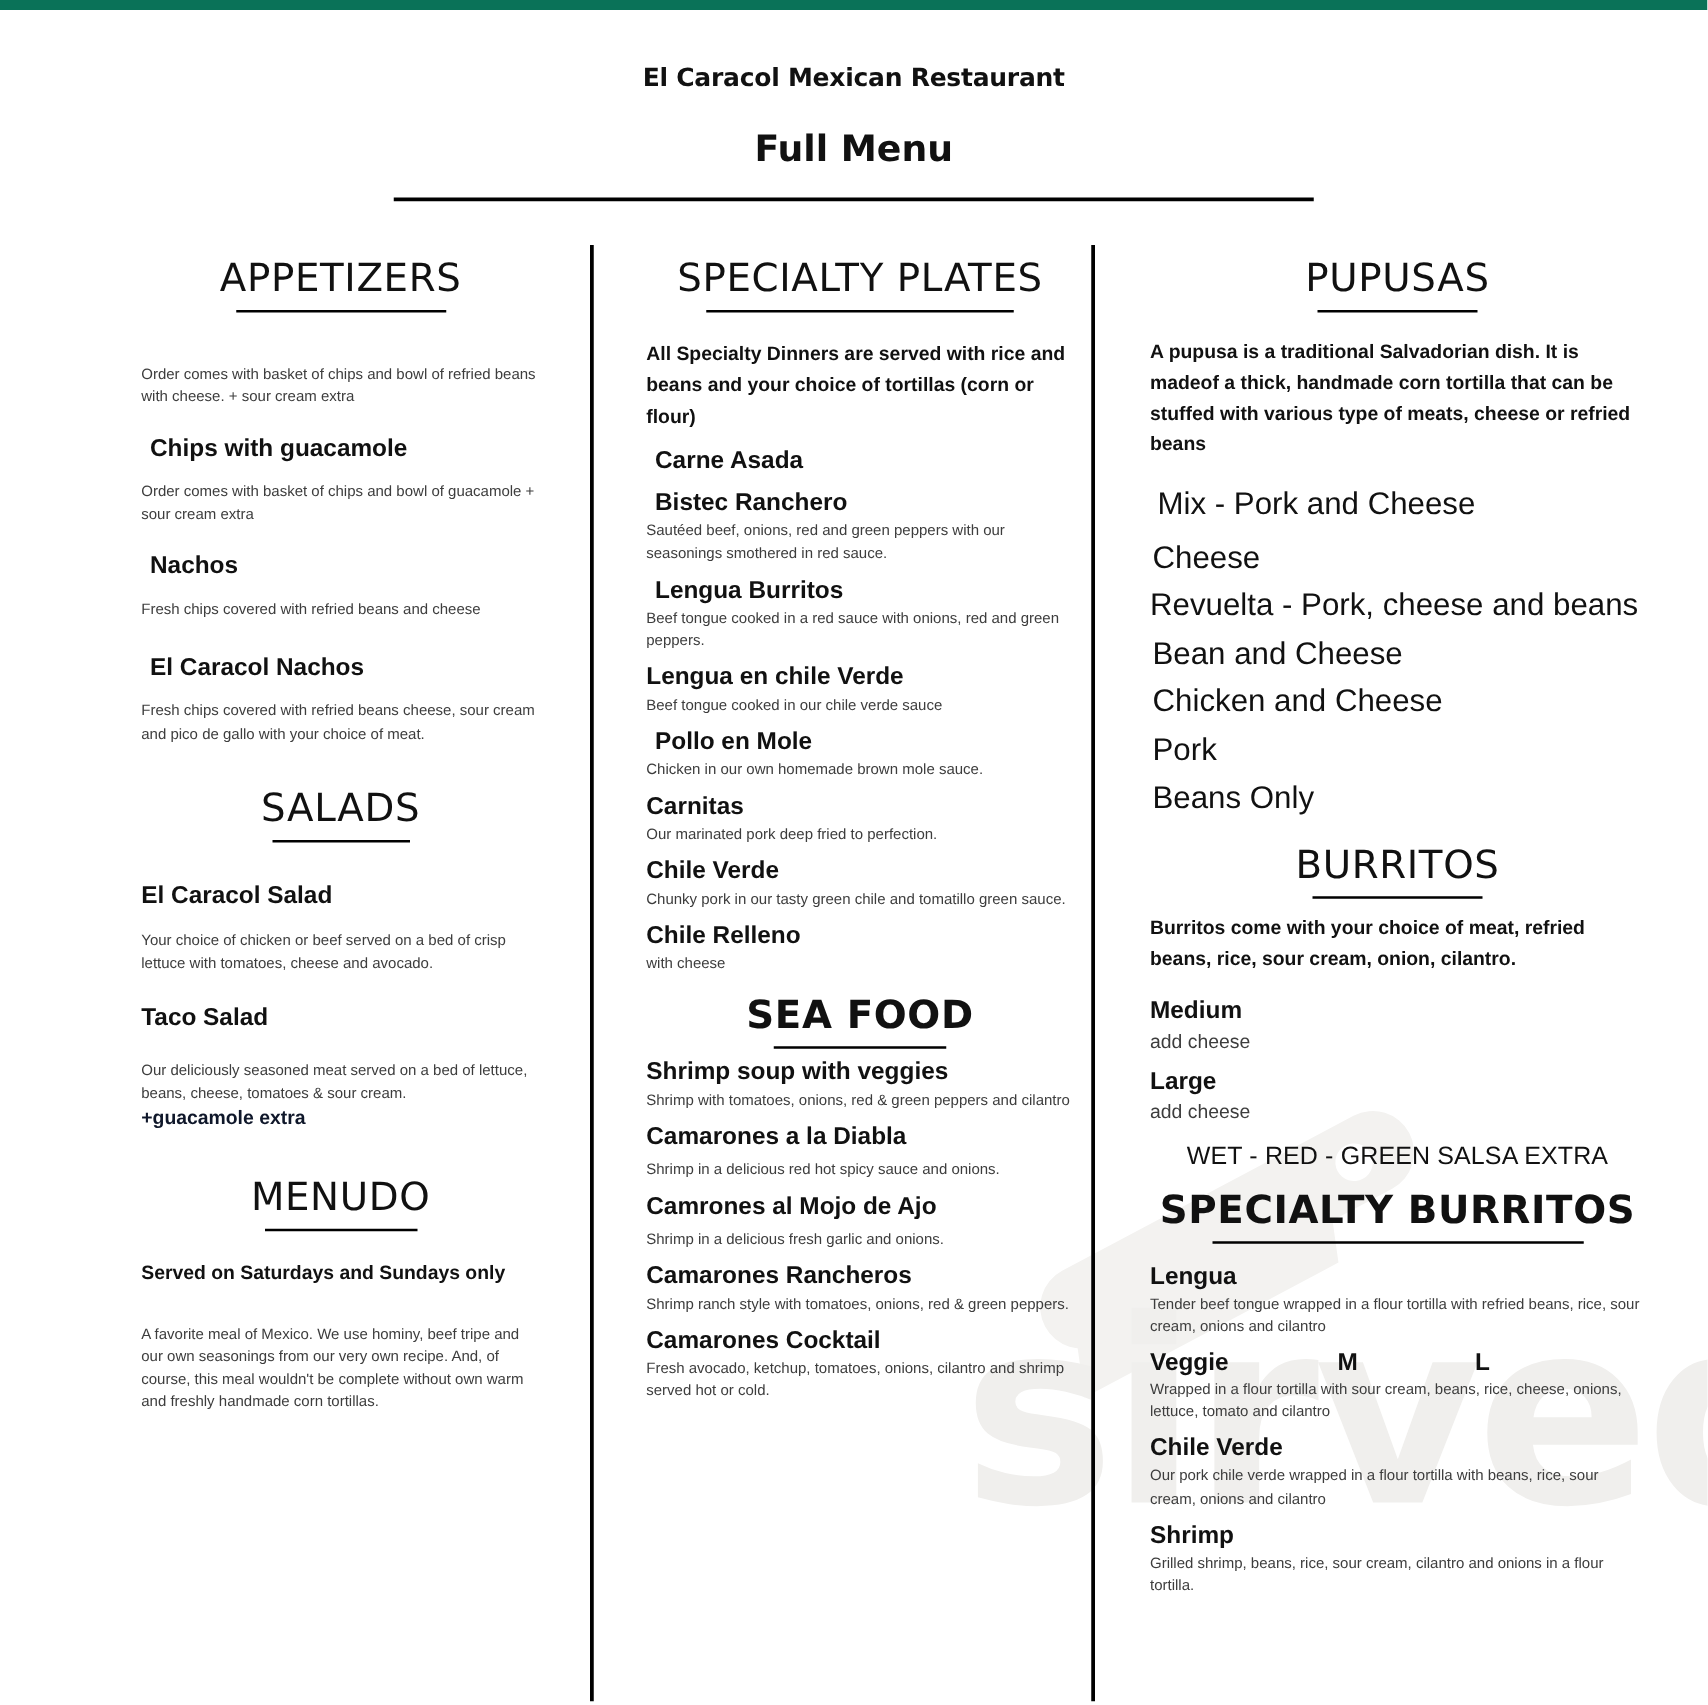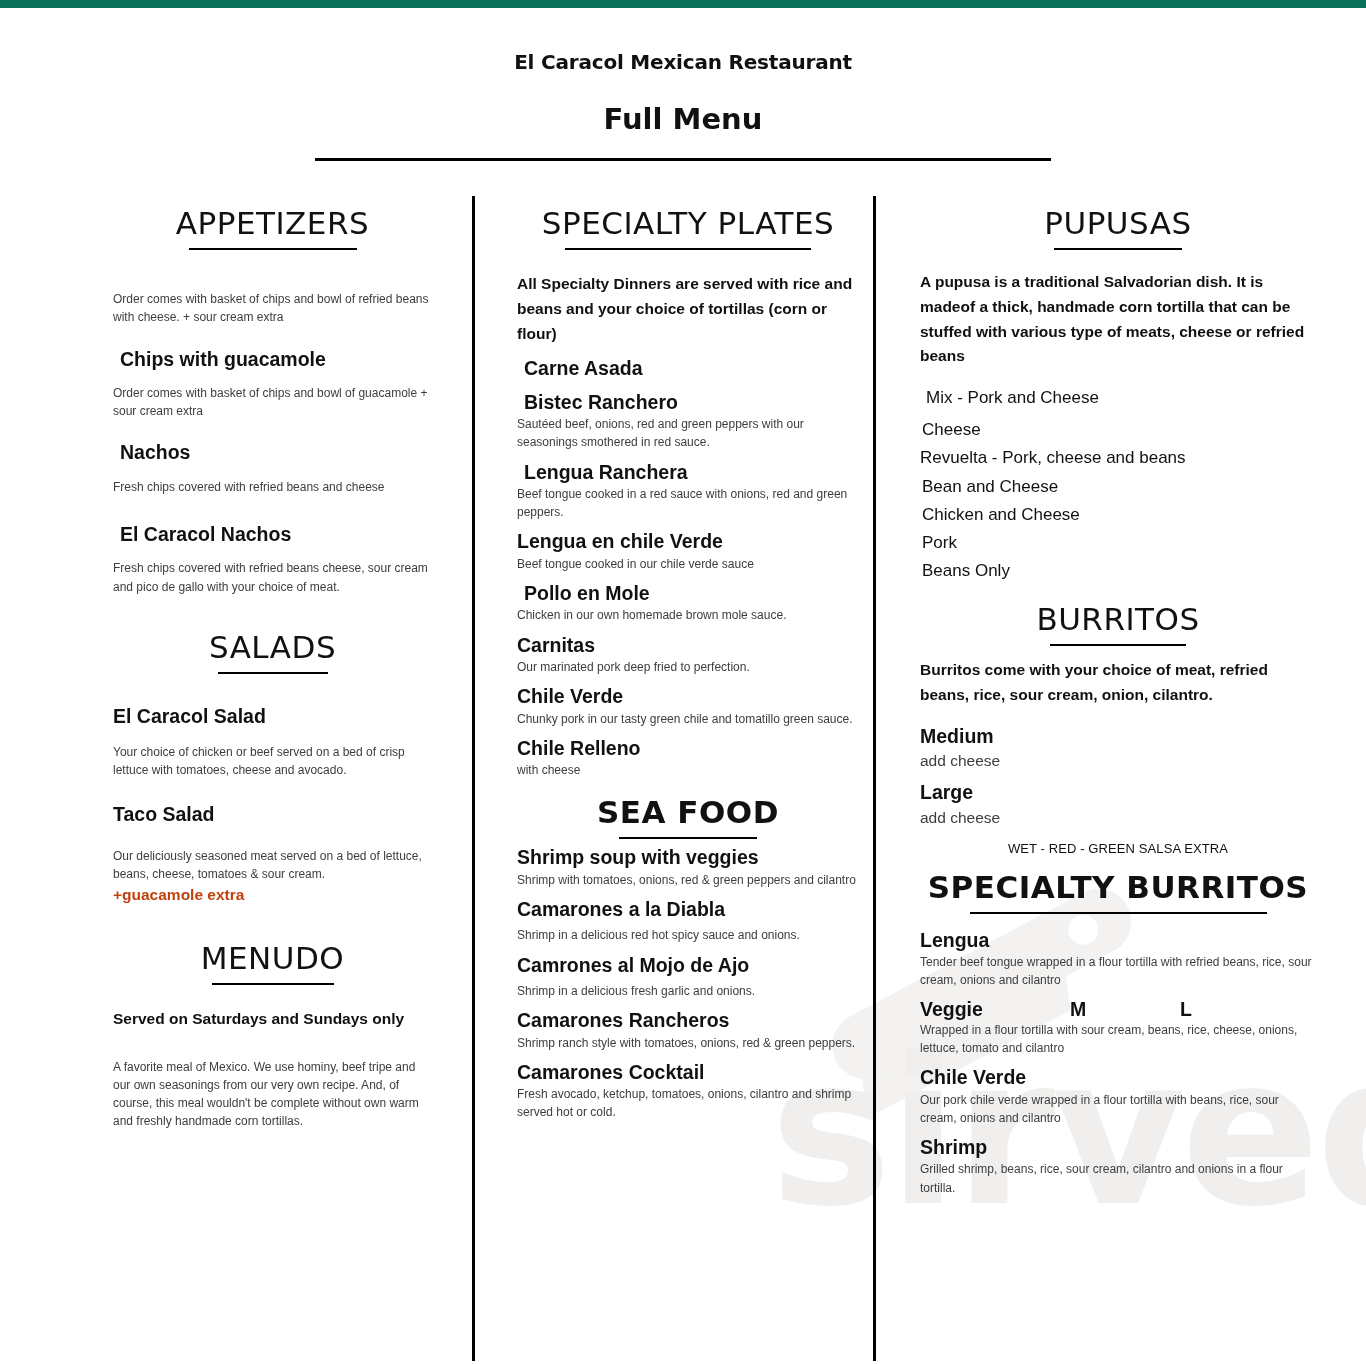--- a/index.html
+++ b/index.html
@@ -195,42 +195,42 @@
     line-height: 1.52;
     margin: 0;
   }
   .item-sub {
     font-size: 15.5px;
     font-weight: 400;
     color: #3d3d3d;
     line-height: 1.5;
     margin: 0;
   }
-  .item-sub.bold { font-weight: 700; color: #c2410c; }
+  .item-sub.bold { font-weight: 700; color: #0f172a; }
 
   .plain-item {
-    font-size: 17px;
+    font-size: 25px;
     font-weight: 400;
     color: #111111;
     line-height: 1.3;
     margin: 0;
   }
 
   .sizes-row {
     display: flex;
     font-size: 19.5px;
     font-weight: 700;
     color: #111111;
   }
   .sizes-row .sz-name { width: 150px; }
   .sizes-row .sz-m { width: 110px; text-align: left; }
   .sizes-row .sz-l { text-align: left; }
 
   .centered-note {
-    font-size: 13px;
+    font-size: 20px;
     font-weight: 400;
     color: #111111;
     text-align: center;
     letter-spacing: 0.1px;
   }
 
   
   .sp4  { height: 4px; }
   .sp6  { height: 6px; }
   .sp8  { height: 8px; }
@@ -351,21 +351,21 @@
       </div>
 
       <div class="sp8"></div>
       <div class="item">
         <div class="item-name indent">Bistec Ranchero</div>
         <div class="item-desc">Sautéed beef, onions, red and green peppers with our seasonings smothered in red sauce.</div>
       </div>
 
       <div class="sp8"></div>
       <div class="item">
-        <div class="item-name indent">Lengua Ranchera</div>
+        <div class="item-name indent">Lengua Burritos</div>
         <div class="item-desc">Beef tongue cooked in a red sauce with onions, red and green peppers.</div>
       </div>
 
       <div class="sp8"></div>
       <div class="item">
         <div class="item-name">Lengua en chile Verde</div>
         <div class="item-desc">Beef tongue cooked in our chile verde sauce</div>
       </div>
 
       <div class="sp8"></div>

